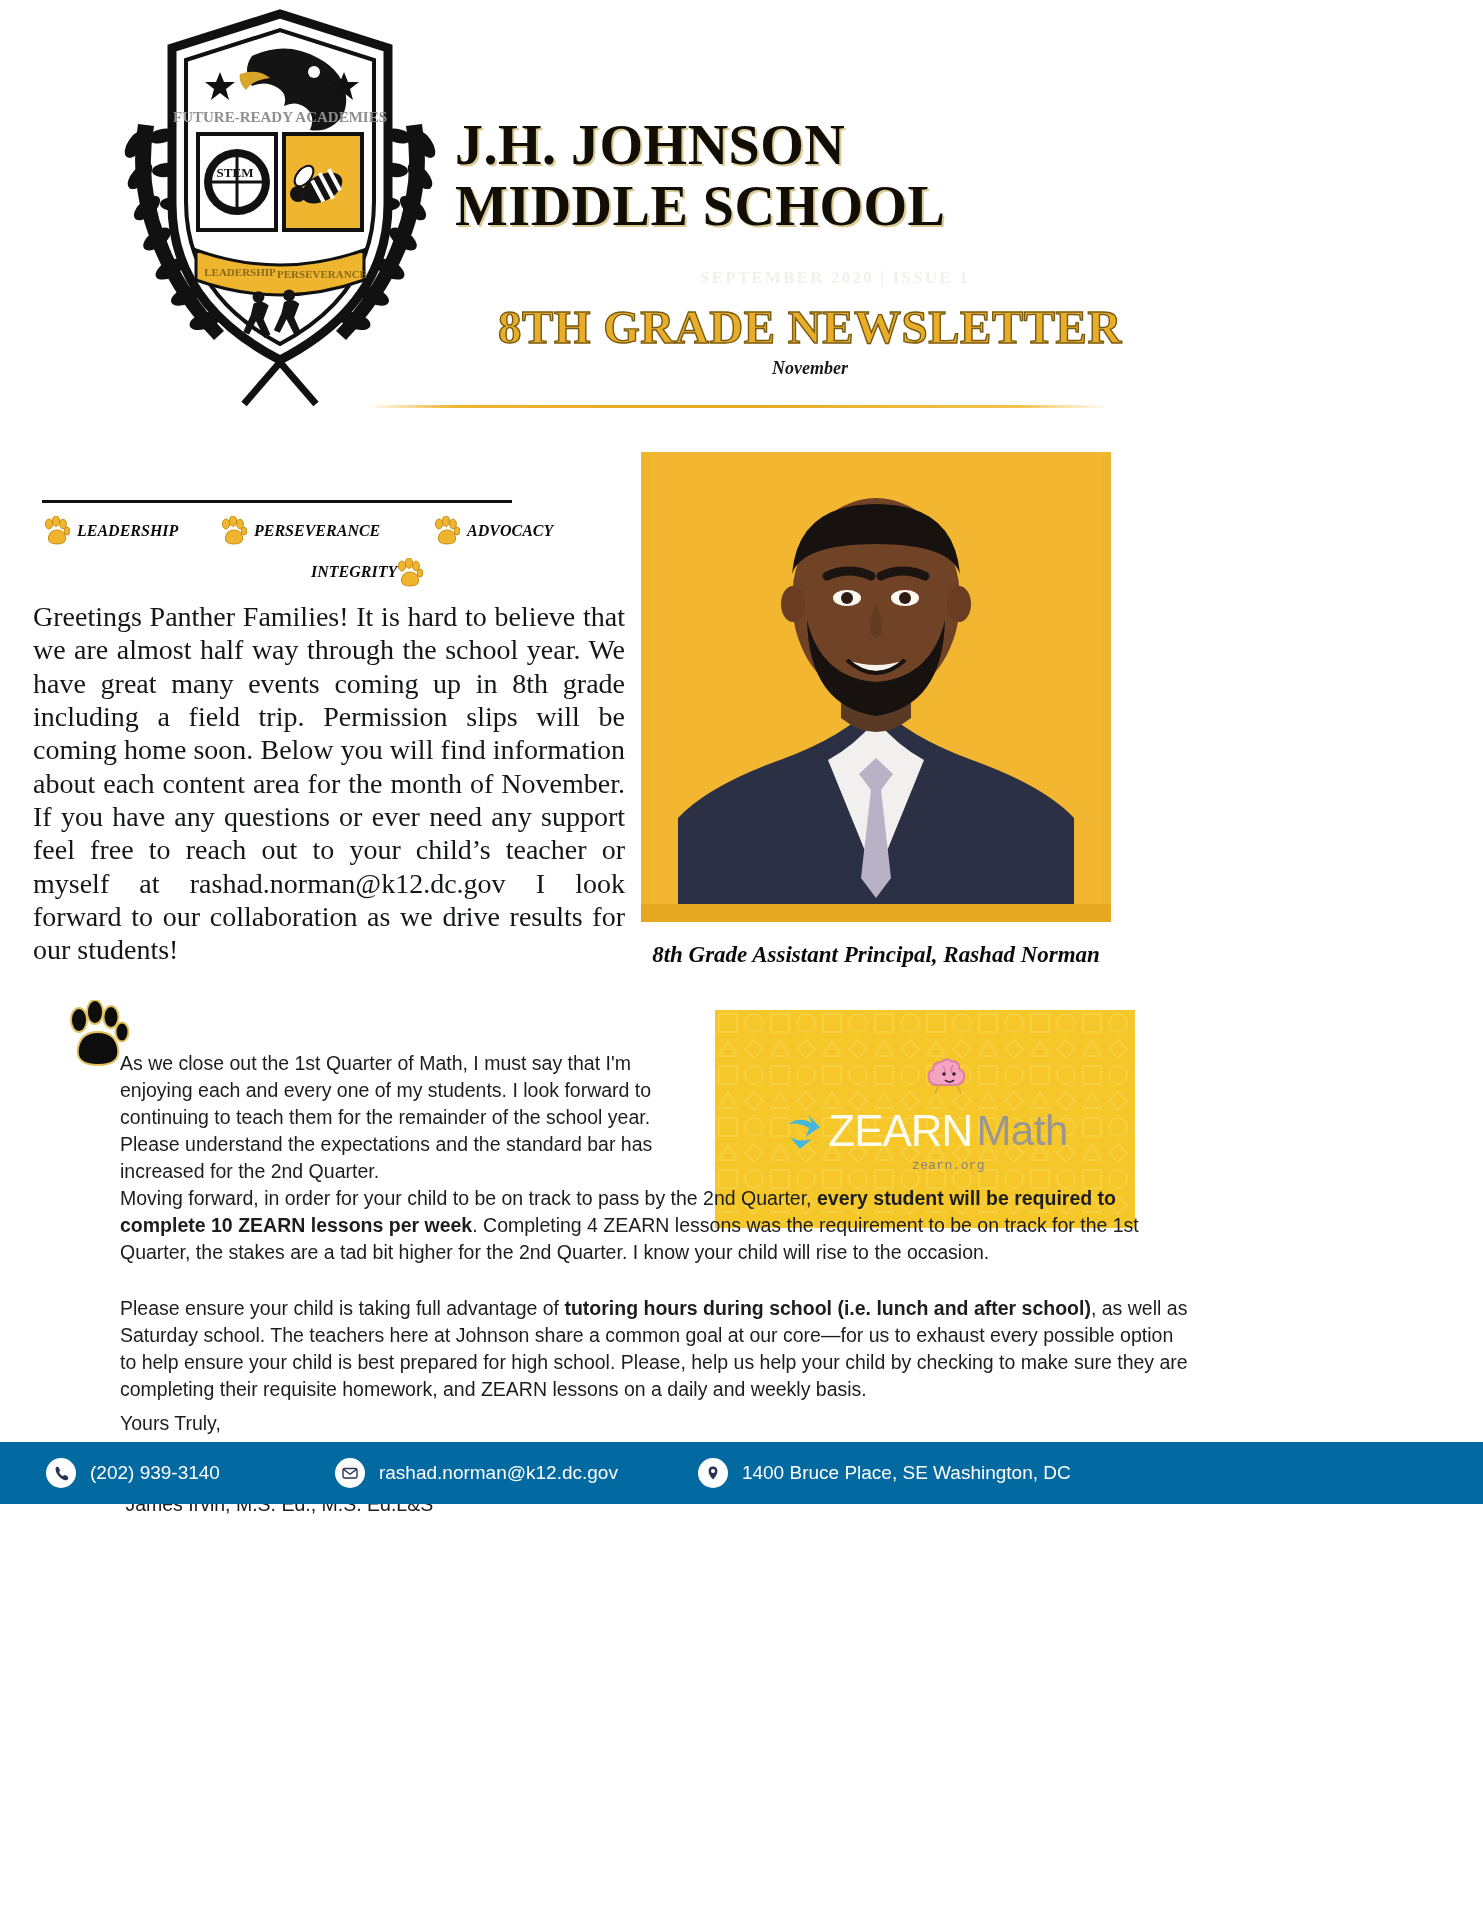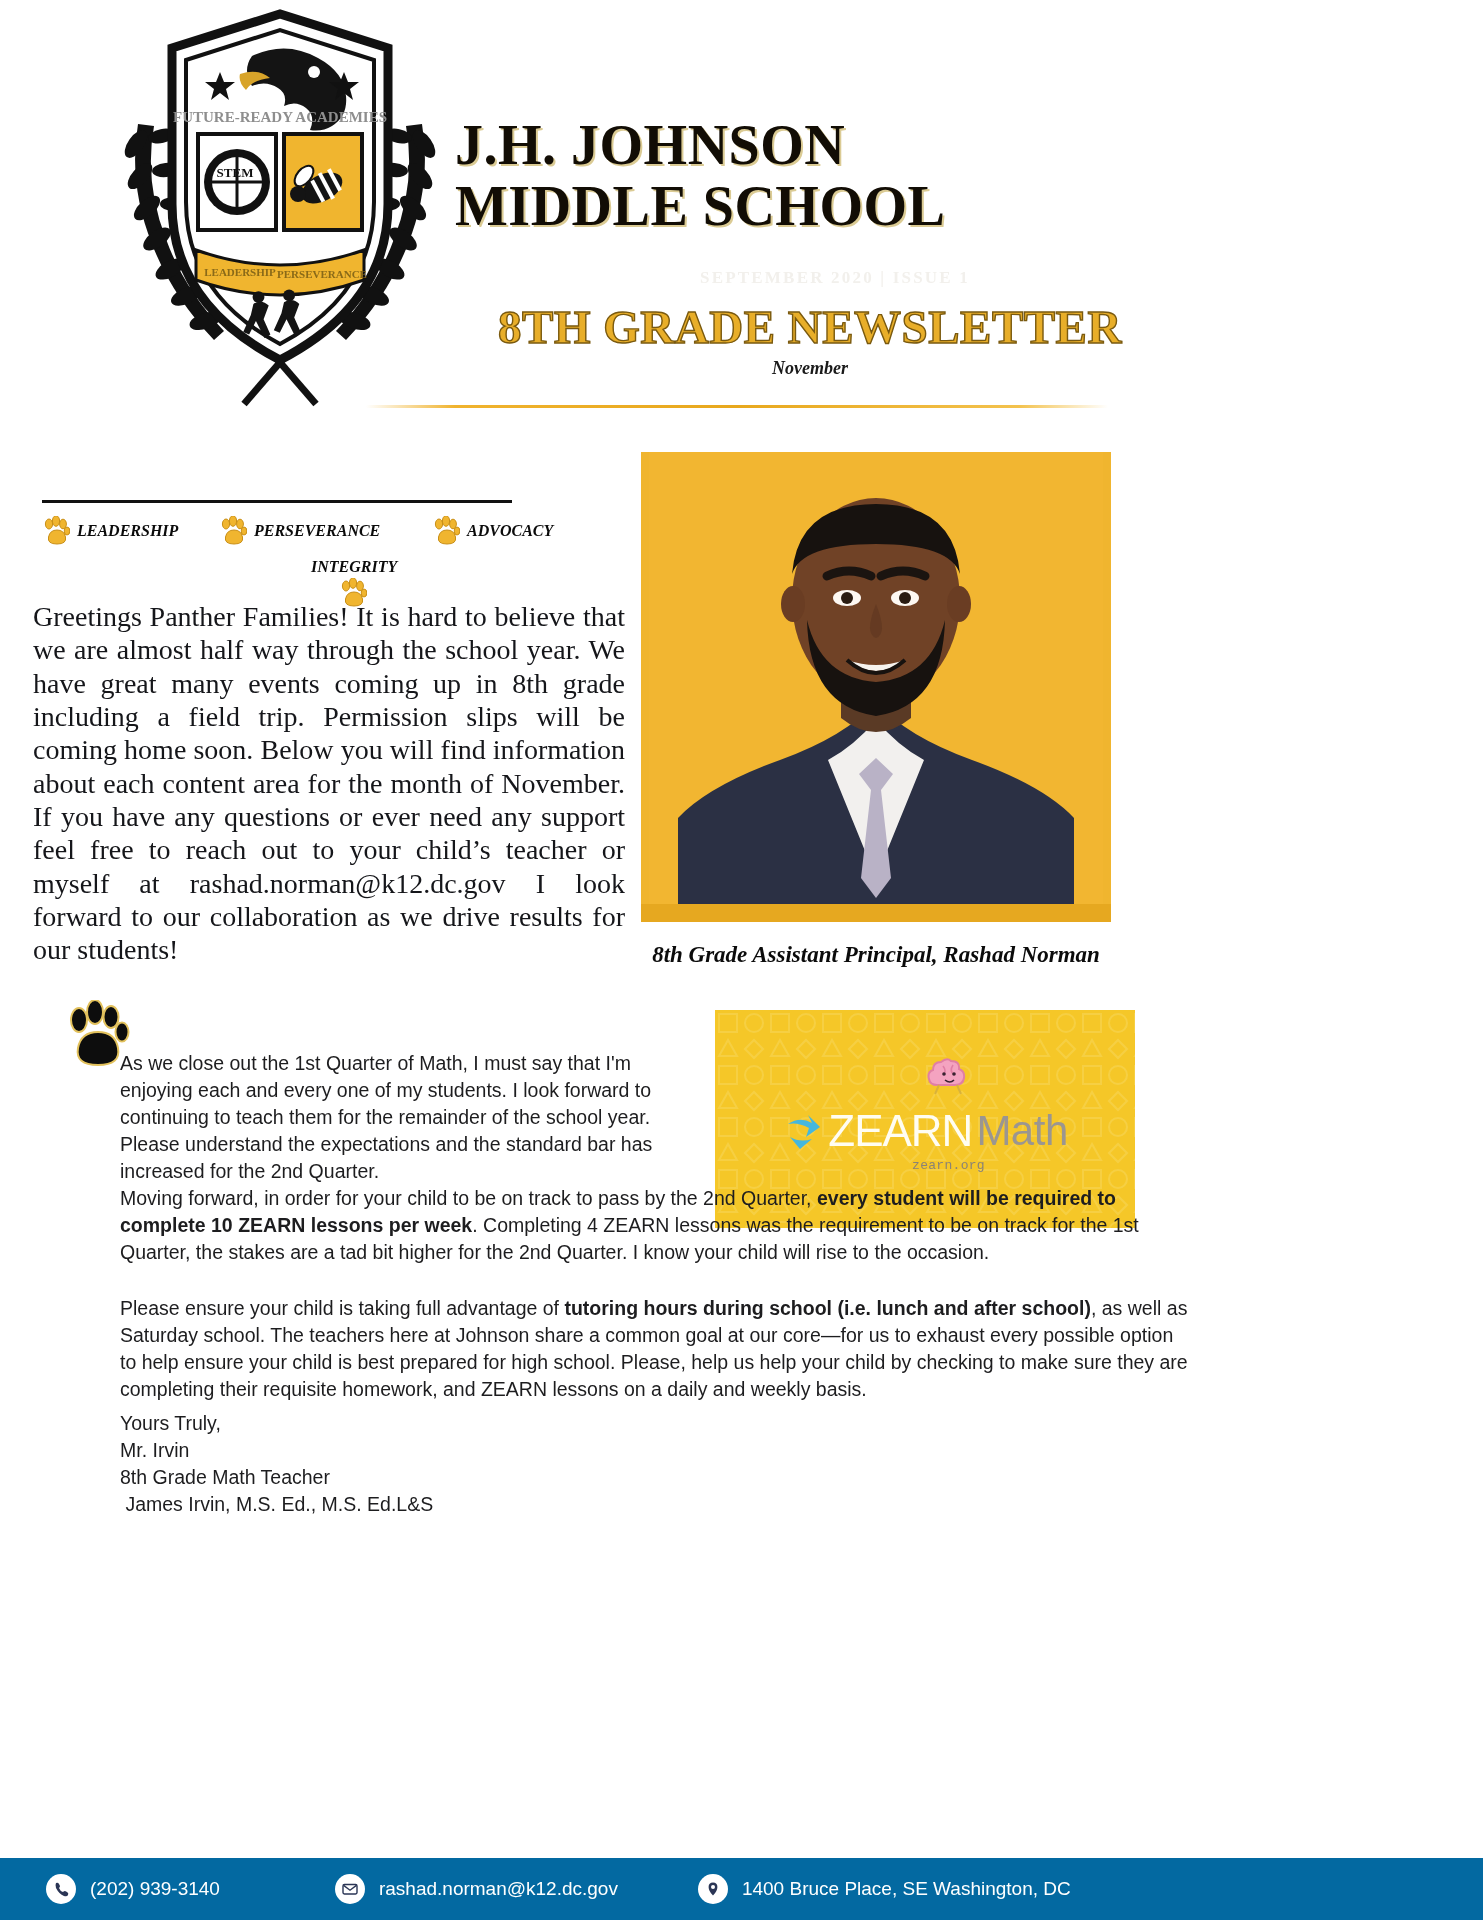--- a/index.html
+++ b/index.html
@@ -3,21 +3,21 @@
 <meta charset="utf-8">
 <style>
   html, body { margin:0; padding:0; }
   body {
     width:1483px; height:1920px;
     background:#ffffff;
     font-family:"Liberation Serif", serif;
     position:relative;
     overflow:hidden;
   }
-  .page { position:relative; width:1483px; height:1920px; }
+  .page { position:relative; width:1483px; height:1504px; }
 
   
   .header { position:relative; height:420px; }
 
   .crest { position:absolute; left:100px; top:4px; width:360px; height:410px; }
 
   .school-name {
     position:absolute; left:455px; top:118px; width:700px;
     font-family:"Liberation Serif", serif;
     font-weight:bold; font-size:56px; line-height:0.98;
@@ -71,21 +71,21 @@
     font-style:italic; font-weight:bold; font-size:16px;
     color:#0b0b0b; white-space:nowrap; margin-left:7px; margin-top:6px;
   }
   .paw-sm { width:26px; height:30px; flex:0 0 auto; }
 
   .v0 { left:8px;  top:8px; }
   .v1 { left:185px; top:8px; }
   .v2 { left:398px; top:8px; }
   .v-int {
     position:absolute; left:275px; top:50px;
-    display:flex; flex-direction:column; align-items:center;
+    display:flex; align-items:center;
   }
   .v-int .value-label { margin-left:0; margin-top:0; margin-bottom:2px; }
 
   .ap-body {
     position:absolute; left:33px; top:600px; width:592px;
     font-family:"Liberation Serif", serif;
     font-size:28px; line-height:1.19; text-align:justify;
     color:#15161a;
   }
 

